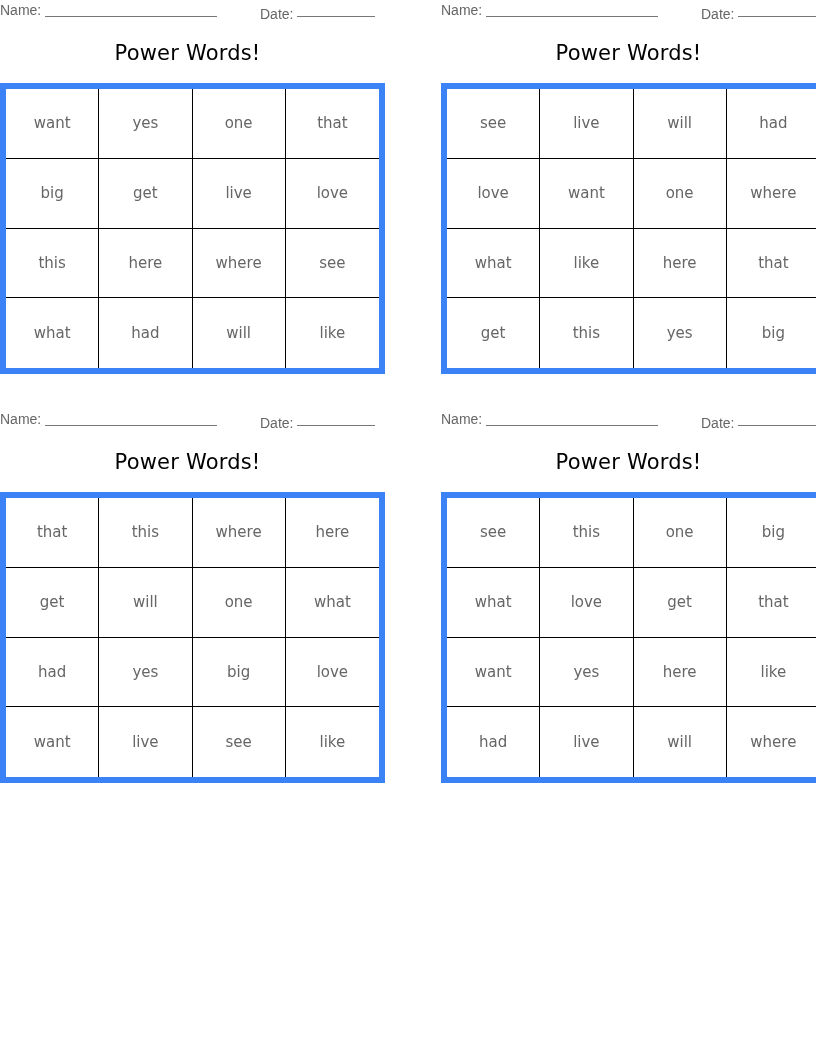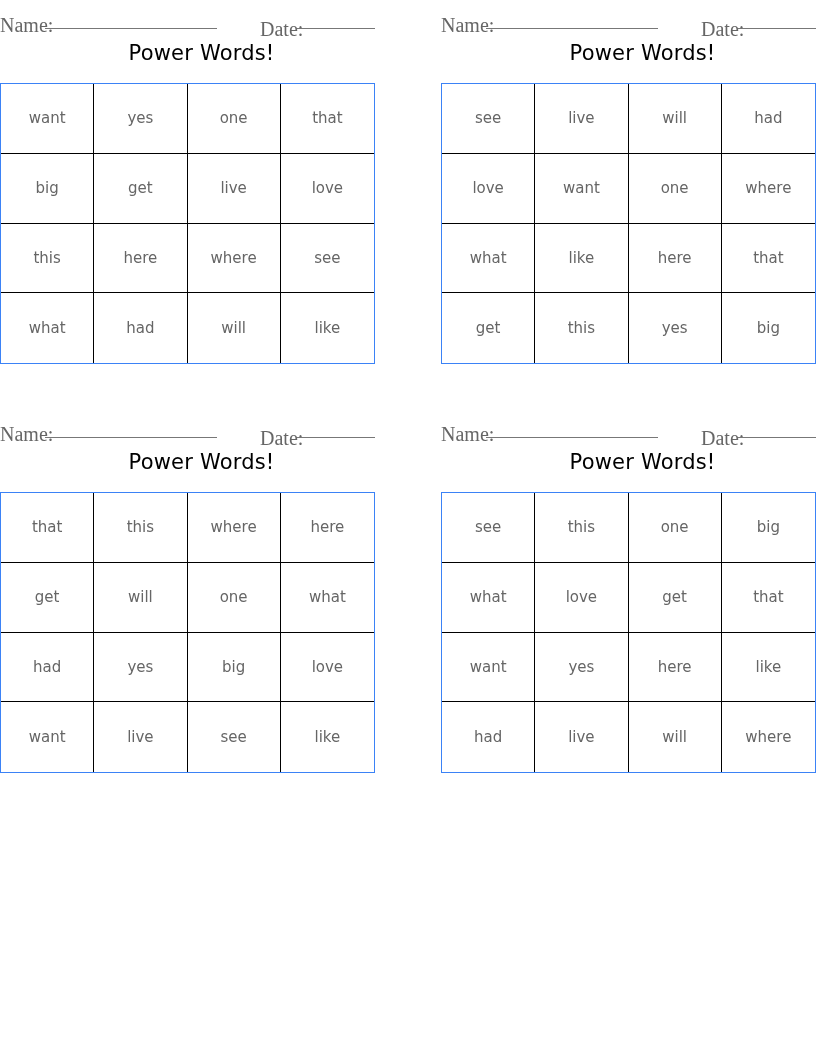--- a/index.html
+++ b/index.html
@@ -16,25 +16,24 @@
     .card {
       position: absolute;
       width: 375px;
     }
     .header-line {
       position: absolute;
       top: 2px;
       left: 0;
       width: 380px;
       height: 16px;
-      font-family: Liberation Serif, serif;
-      font-size: 20px;
+      font-family: Liberation Sans, sans-serif;
+      font-size: 14px;
       color: #666666;
       white-space: nowrap;
-      margin-top: 12px;
     }
     .hdr-name-label { position: absolute; left: 0; top: 0; }
     .hdr-name-line {
       position: absolute;
       left: 45px;
       top: 14px;
       width: 172px;
       border-bottom: 1px solid #777777;
     }
     .hdr-date-label { position: absolute; left: 260px; top: 4px; }
@@ -48,29 +47,28 @@
     .title {
       position: absolute;
       top: 41px;
       left: 0;
       width: 375px;
       text-align: center;
       font-family: "DejaVu Sans", sans-serif;
       font-size: 21px;
       color: #000000;
       letter-spacing: 0.2px;
-      margin-left: 14px;
     }
     .grid {
       position: absolute;
       top: 83px;
       left: 0;
       width: 373px;
       height: 279px;
-      border: 1px solid #3b82f6;
+      border: 6px solid #3b82f6;
       display: grid;
       grid-template-columns: repeat(4, 1fr);
       grid-template-rows: repeat(4, 1fr);
     }
     .cell {
       border-right: 1px solid #000000;
       border-bottom: 1px solid #000000;
       display: flex;
       align-items: center;
       justify-content: center;

